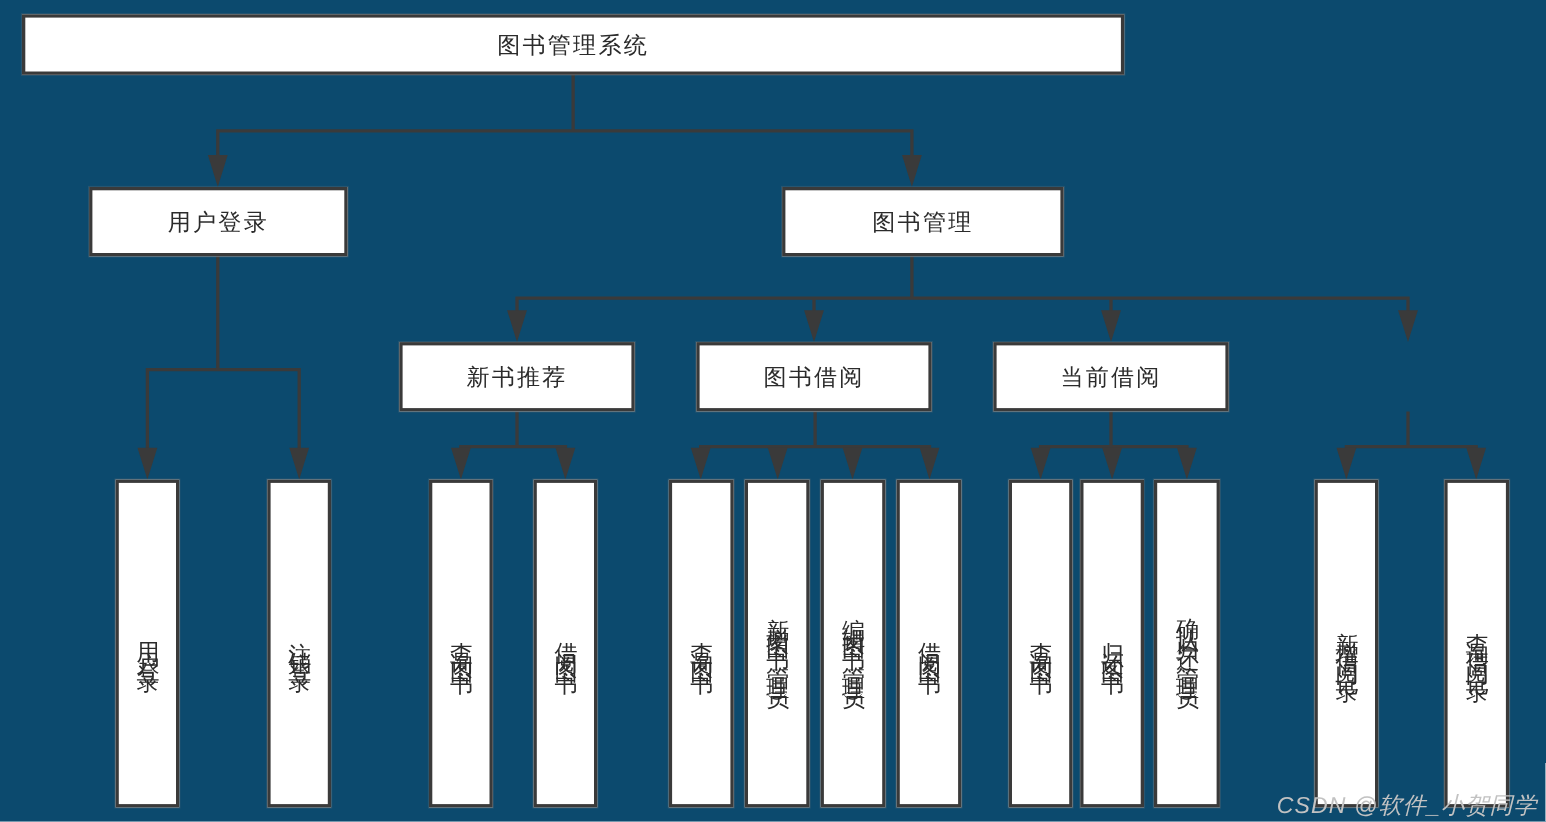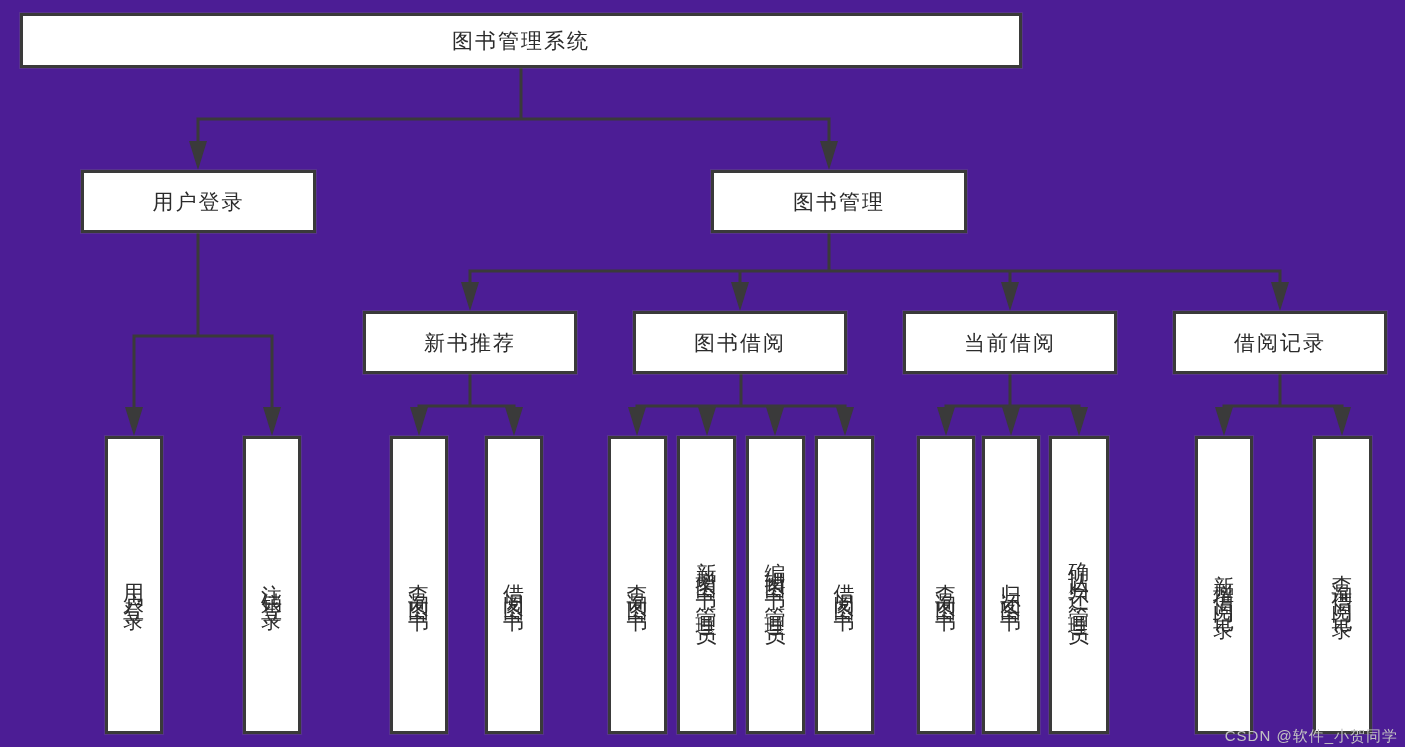--- a/index.html
+++ b/index.html
@@ -5,21 +5,21 @@
   html, body {
     margin: 0;
     padding: 0;
     background: #ffffff;
     font-family: "Liberation Sans", "DejaVu Sans", sans-serif;
   }
   .canvas {
     position: relative;
     width: 1405px;
     height: 747px;
-    background: #4c1d95;
+    background: #0c4a6e;
     overflow: hidden;
   }
   .connector-layer {
     position: absolute;
     left: 0;
     top: 0;
     width: 1405px;
     height: 747px;
     pointer-events: none;
   }
@@ -43,24 +43,25 @@
     writing-mode: vertical-rl;
     text-orientation: mixed;
     font-size: 21px;
     letter-spacing: 9px;
     line-height: 1;
   }
   .watermark {
     position: absolute;
     right: 7px;
     bottom: 1px;
-    font-size: 15px;
+    font-size: 21px;
     color: #c2c2c2;
     letter-spacing: 1px;
     white-space: nowrap;
+    font-style: italic;
   }
 </style>
 </head>
 <body>
 
 <div class="canvas">
 
   <svg class="connector-layer" width="1405" height="747" viewBox="0 0 1405 747" xmlns="http://www.w3.org/2000/svg">
     <g stroke="#3a3a3a" stroke-width="3" fill="none">
 
@@ -117,23 +118,20 @@
 
   <div class="node hbox" style="left:363px; top:311px; width:214px; height:63px;font-family:Liberation Serif, serif;">
     <span>新书推荐</span>
   </div>
   <div class="node hbox" style="left:633px; top:311px; width:214px; height:63px;">
     <span>图书借阅</span>
   </div>
   <div class="node hbox" style="left:903px; top:311px; width:214px; height:63px;">
     <span>当前借阅</span>
   </div>
-  <div class="node hbox" style="left:1173px; top:311px; width:214px; height:63px;">
-    <span>借阅记录</span>
-  </div>
 
   <div class="node vbox" style="left:105px; top:436px; width:58px; height:298px;">
     <span>用户登录</span>
   </div>
   <div class="node vbox" style="left:243px; top:436px; width:58px; height:298px;">
     <span>注销登录</span>
   </div>
 
   <div class="node vbox" style="left:390px; top:436px; width:58px; height:298px;">
     <span>查询图书</span>

